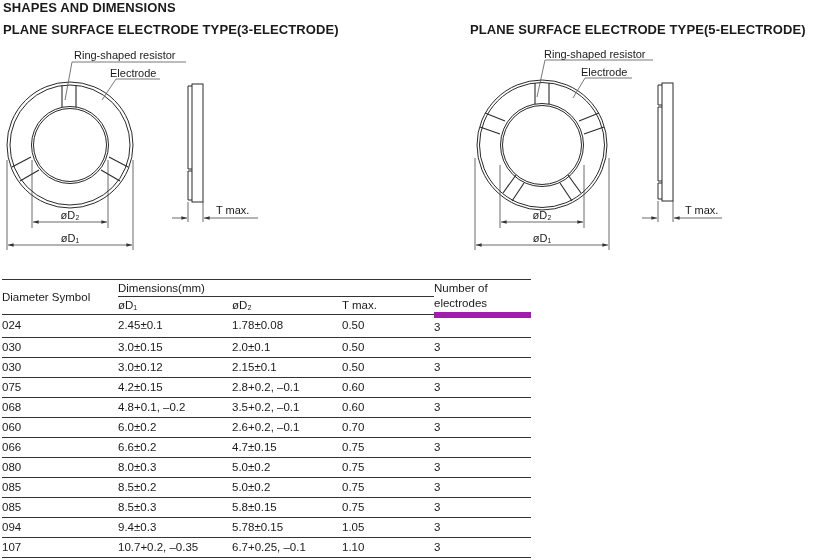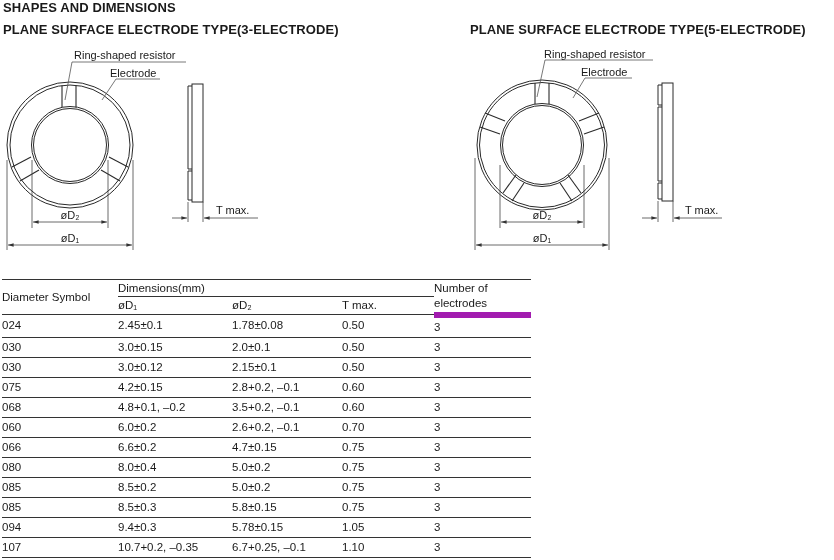--- a/index.html
+++ b/index.html
@@ -201,21 +201,21 @@
       </tr>
     <tr class="row">
         <td>066</td>
         <td>6.6±0.2</td>
         <td>4.7±0.15</td>
         <td>0.75</td>
         <td>3</td>
       </tr>
     <tr class="row">
         <td>080</td>
-        <td>8.0±0.4</td>
+        <td>8.0±0.3</td>
         <td>5.0±0.2</td>
         <td>0.75</td>
         <td>3</td>
       </tr>
     <tr class="row">
         <td>085</td>
         <td>8.5±0.2</td>
         <td>5.0±0.2</td>
         <td>0.75</td>
         <td>3</td>

